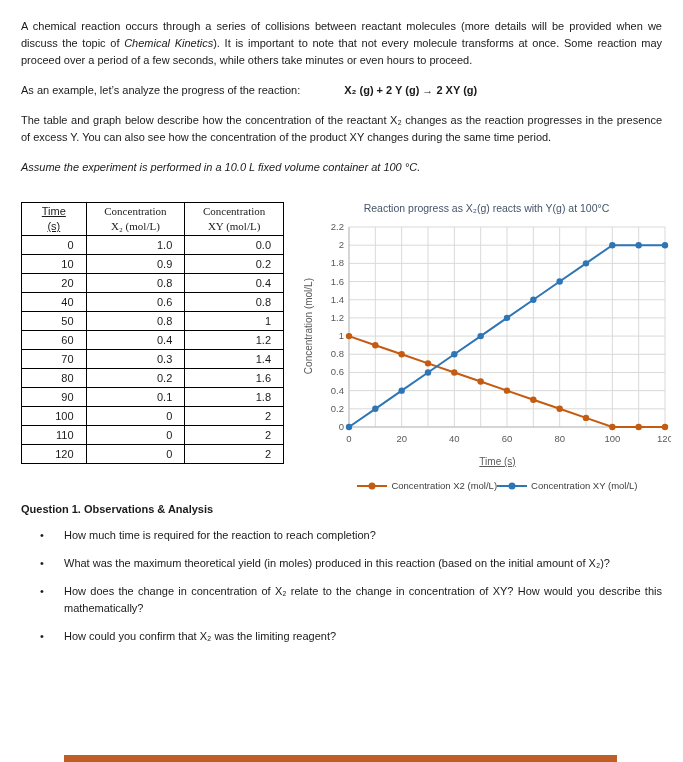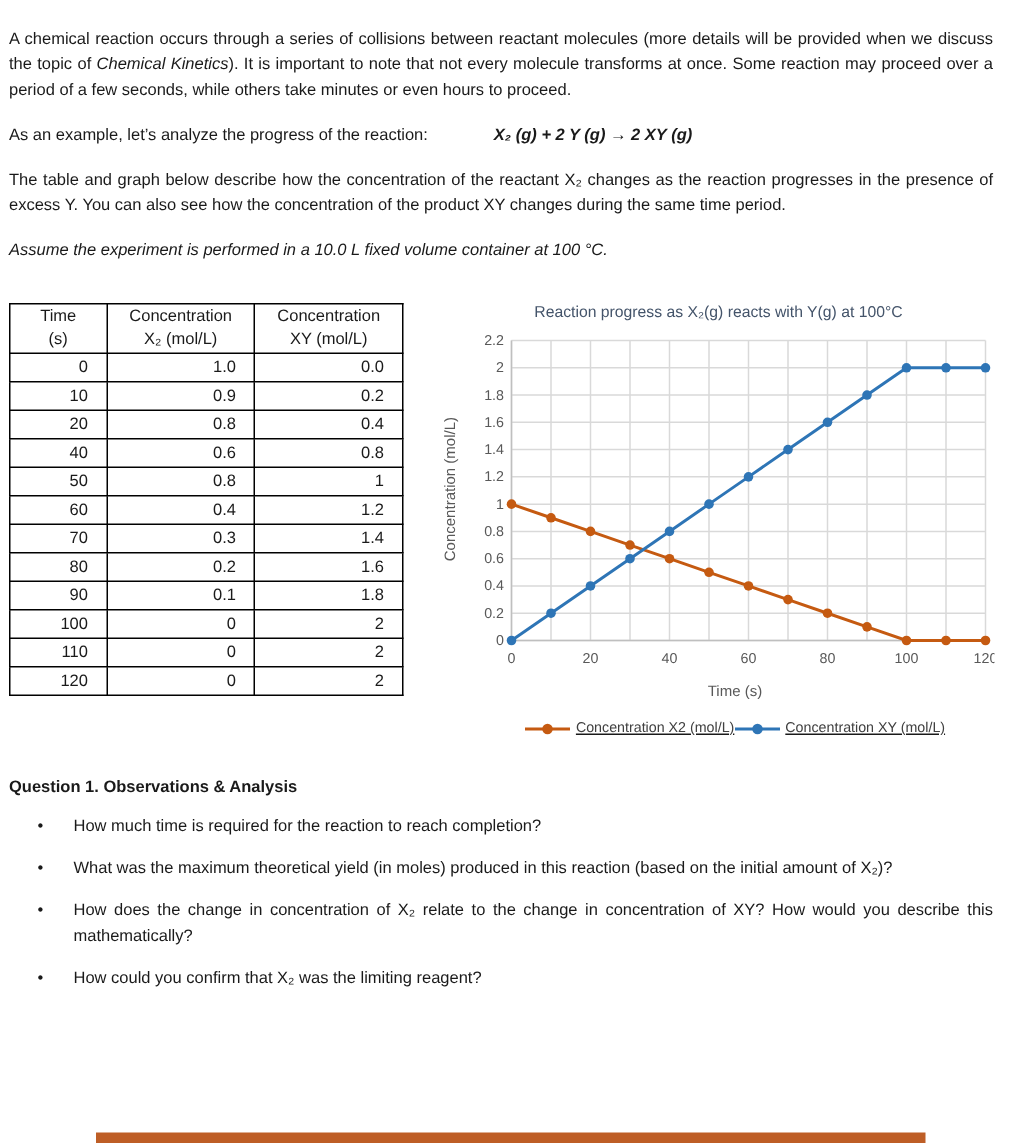--- a/index.html
+++ b/index.html
@@ -3,53 +3,53 @@
 <meta charset="utf-8">
 <style>
   * { box-sizing: border-box; }
   html,body { margin:0; padding:0; }
   body {
     width:683px; height:762px; position:relative; overflow:hidden;
     background:#ffffff; color:#1a1a1a;
     font-family:"Liberation Sans","DejaVu Sans",sans-serif;
     font-size:11px;
   }
-  .content { padding:18px 21px 0 6px; }
+  .content { padding:18px 21px 0 21px; }
   .para { margin:0 0 13px 0; text-align:justify; line-height:17px; }
   .italic { font-style:italic; }
-  .equation { font-weight:bold; margin-left:44px; white-space:nowrap;font-style:italic; }
+  .equation { font-weight:bold; margin-left:44px; white-space:nowrap; }
 
   .table-chart-row { display:flex; margin:26px -13px 0 0; }
 
   table.data-table { border-collapse:collapse; width:263px; flex:none; align-self:flex-start; }
   .data-table th, .data-table td { border:1px solid #000; font-weight:normal; font-size:11px; }
   .data-table th { text-align:center; padding:1px 2px; line-height:15px; }
   .data-table td { text-align:right; padding:2px 12px 2px 2px; line-height:14px; }
   .data-table th .hline { display:block; }
-  .col-time { width:55px; }
-  .col-conc { width:84px; }
+  .col-time { width:55px;text-decoration:underline; }
+  .col-conc { width:84px;font-family:Liberation Serif, serif; }
 
   .chart { flex:1; display:flex; flex-direction:column; align-items:center; margin-left:14px; }
   .chart-title { font-size:10.5px; color:#44546A; text-align:left; margin-bottom:5px; }
   .chart-body { display:flex; align-items:center; }
   .y-axis-title {
     writing-mode:vertical-rl; transform:rotate(180deg);
     font-size:10px; color:#595959; margin-bottom:22px; width:16px; text-align:center;
   }
   svg text { font-family:"Liberation Sans","DejaVu Sans",sans-serif; }
-  .x-axis-title { font-size:10px; color:#595959; margin-left:22px; margin-top:1px; }
-  .chart-legend { display:flex; margin-top:13px; margin-left:22px;text-decoration:underline; }
+  .x-axis-title { font-size:10px; color:#595959; margin-left:22px; margin-top:1px;text-decoration:underline; }
+  .chart-legend { display:flex; margin-top:13px; margin-left:22px; }
   .legend-item { display:flex; align-items:center; gap:4px; font-size:9.5px; color:#404040; }
   .legend-swatch { width:30px; height:2px; position:relative; display:inline-block; flex:none; }
   .legend-swatch::after {
     content:""; position:absolute; left:50%; top:50%; transform:translate(-50%,-50%);
     width:7px; height:7px; border-radius:50%; background:inherit;
   }
 
-  .q-heading { font-weight:bold; margin-top:28px; margin-bottom:8px; }
+  .q-heading { font-weight:bold; margin-top:12px; margin-bottom:8px; }
   .q-intro { text-align:justify; line-height:17px; }
   .bullets { margin-top:12px; }
   .bullet-row { display:flex; margin-bottom:11px; }
   .bullet-marker { flex:none; width:43px; padding-left:19px; line-height:17px; }
   .bullet-text { flex:1; text-align:justify; line-height:17px; }
 
   .next-section-bar { position:absolute; left:64px; bottom:0; width:553px; height:7px; }
 </style>
 </head>
 <body>

